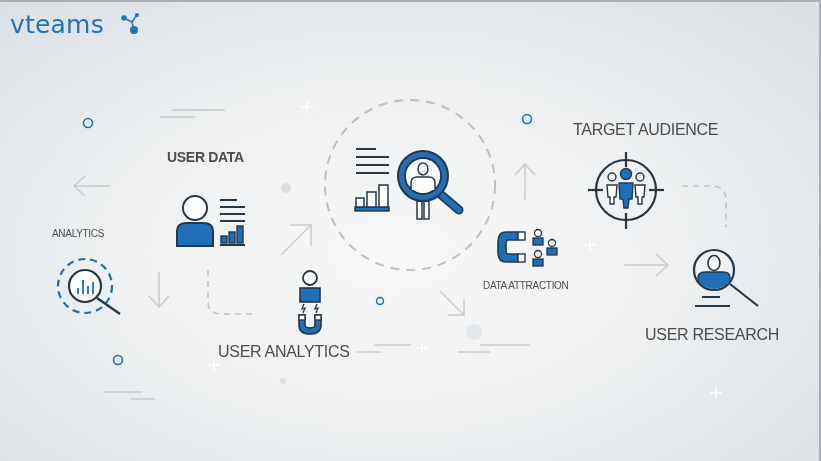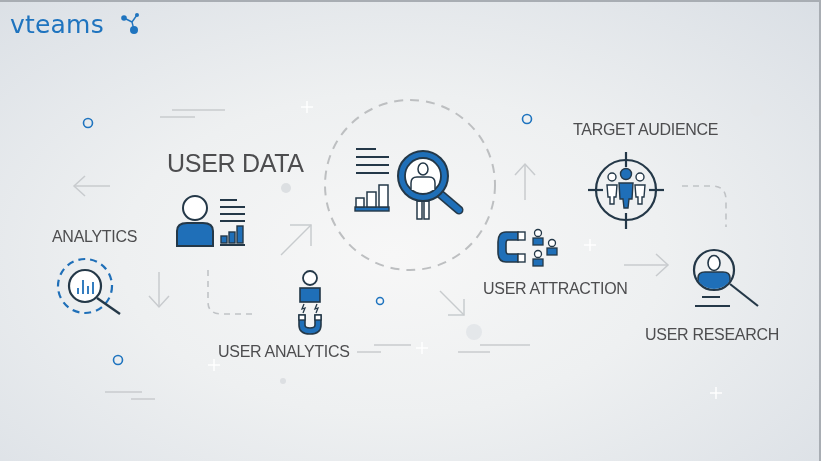--- a/index.html
+++ b/index.html
@@ -16,23 +16,23 @@
   .logo { position: absolute; left: 10px; top: 8px; height: 30px; }
   .logo-text {
     position: absolute; left: 0; top: 0; font-size: 25px; color: #1f74bf;
     letter-spacing: 0.2px; font-family: "DejaVu Sans", sans-serif; font-weight: normal;
   }
   .lbl {
     position: absolute; color: #4d4d4f; white-space: nowrap;
     font-family: "Liberation Sans", sans-serif; letter-spacing: -0.3px;
     transform-origin: left top;
   }
-  .lbl.big { font-size: 25px; }
+  .lbl.big { font-size: 14px; font-weight: bold; }
   .lbl.mid { font-size: 16px; }
-  .lbl.sm { font-size: 16px; }
+  .lbl.sm { font-size: 10px; }
   svg.abs { position: absolute; overflow: visible; }
 </style>
 </head>
 <body>
 
 <div class="canvas">
 
   <div class="logo">
     <span class="logo-text">vteams</span>
     <svg class="abs" style="left:108px;top:2px" width="24" height="24" viewBox="0 0 24 24">
@@ -191,21 +191,21 @@
       <rect x="22" y="26" width="7" height="8" fill="#ffffff" stroke="#243848" stroke-width="1.4"></rect>
       <g stroke="#243848" stroke-width="1.3">
         <circle cx="42" cy="5" r="3.5" fill="#ffffff"></circle>
         <rect x="37" y="10" width="10" height="7" fill="#1f6fb8"></rect>
         <circle cx="56" cy="15" r="3.5" fill="#ffffff"></circle>
         <rect x="51" y="20" width="10" height="7" fill="#1f6fb8"></rect>
         <circle cx="42" cy="26" r="3.5" fill="#ffffff"></circle>
         <rect x="37" y="31" width="10" height="7" fill="#1f6fb8"></rect>
       </g>
     </svg>
-    <span class="lbl sm" style="left:483px;top:278px">USER ATTRACTION</span>
+    <span class="lbl sm" style="left:483px;top:278px">DATA ATTRACTION</span>
   </div>
 
   <div>
     <span class="lbl mid" style="left:573px;top:119px">TARGET AUDIENCE</span>
     <svg class="abs" style="left:586px;top:150px" width="80" height="80" viewBox="0 0 80 80">
       <circle cx="40" cy="38" r="30" fill="none" stroke="#243848" stroke-width="2.2"></circle>
       <g stroke="#243848" stroke-width="2.2">
         <line x1="40" y1="0" x2="40" y2="15"></line>
         <line x1="40" y1="61" x2="40" y2="77"></line>
         <line x1="2" y1="38" x2="17" y2="38"></line>

